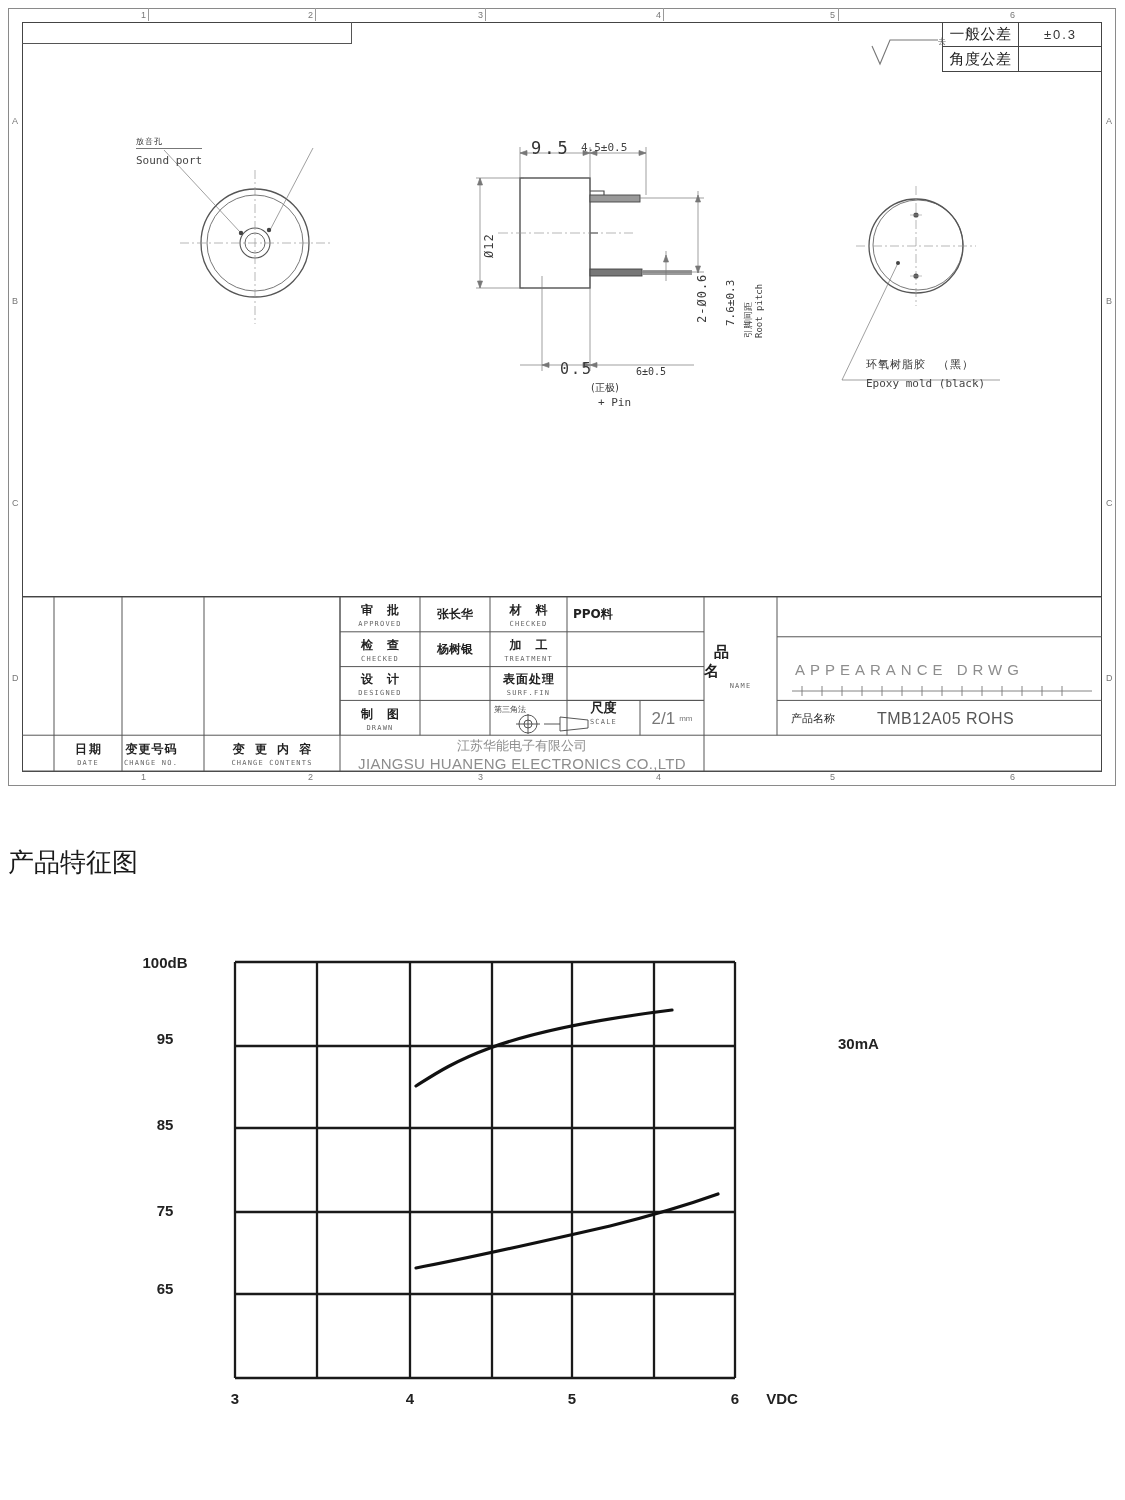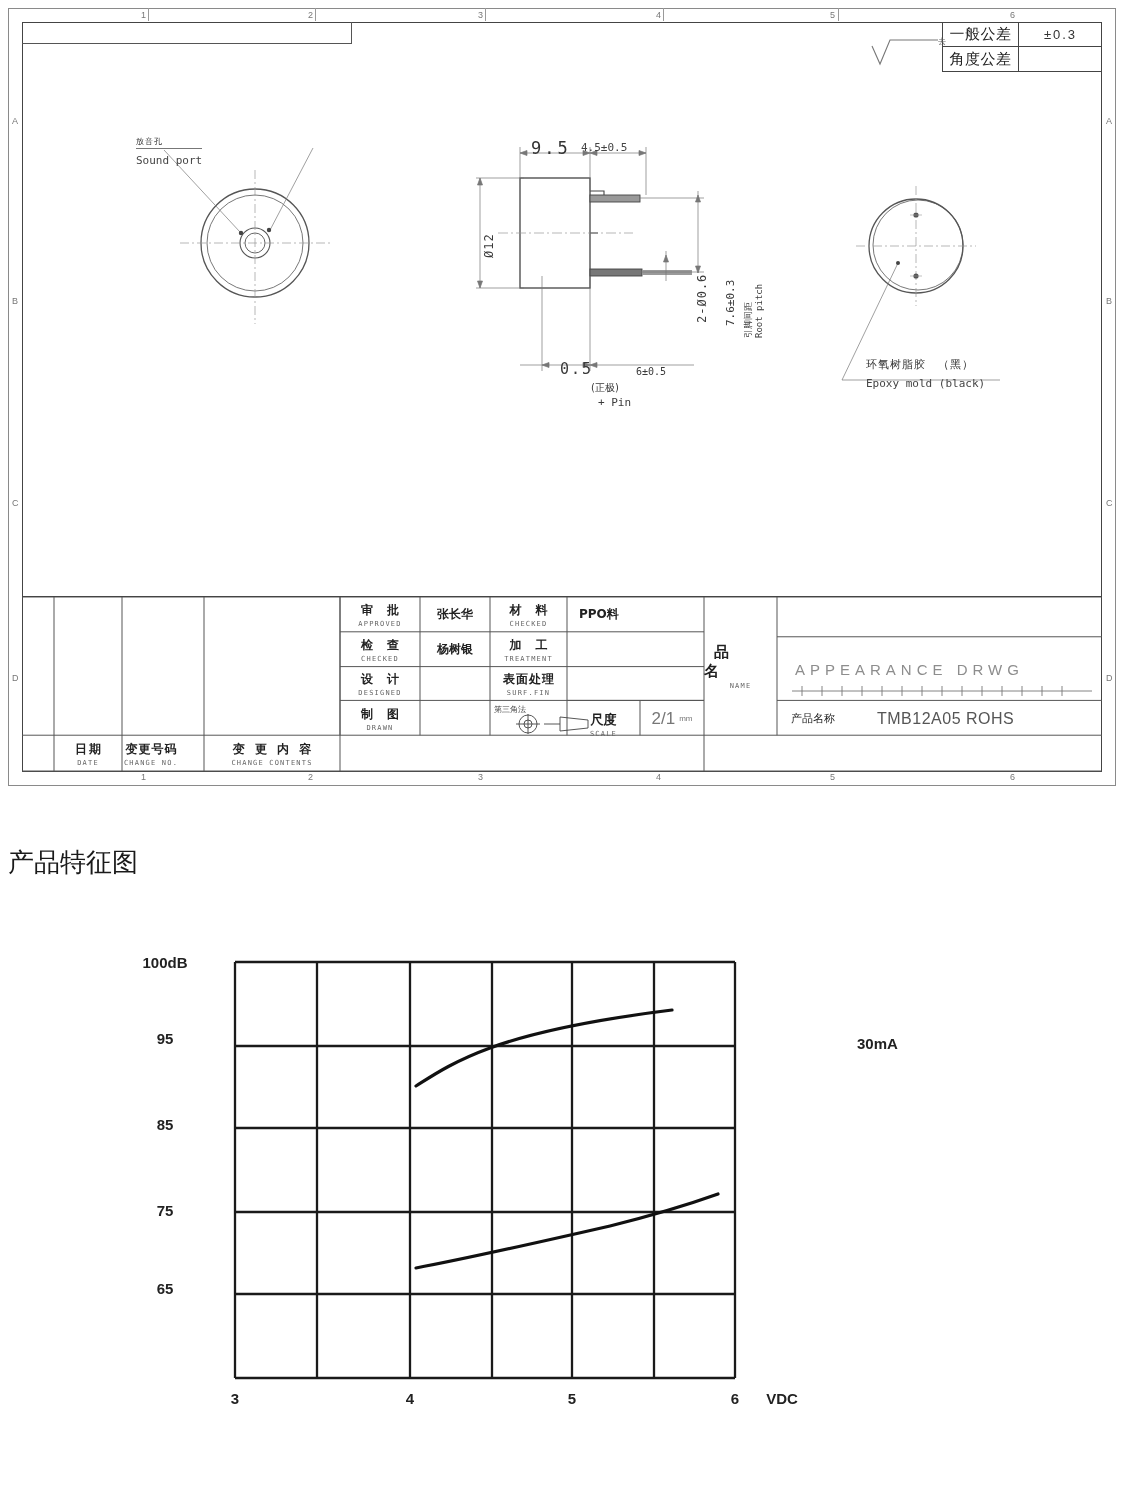--- a/index.html
+++ b/index.html
@@ -56,21 +56,21 @@
   .third-angle{font-family:"DejaVu Sans",sans-serif;font-size:8px;color:#444;}
 
   
   #section-heading{position:absolute;left:8px;top:845px;font-family:"DejaVu Sans",sans-serif;font-size:26px;color:#1a1a1a;}
 
   
   #chart-figure{position:absolute;left:0;top:930px;width:1125px;height:520px;}
   .chart-txt{position:absolute;font-family:"Liberation Sans",sans-serif;font-weight:bold;color:#222;}
   .ytick{font-size:15px;text-align:center;}
   .xtick{font-size:15px;text-align:center;}
-  .legend-30ma{font-size:15px;margin-left:19px;}
+  .legend-30ma{font-size:15px;}
 </style>
 </head>
 <body>
 
 <div id="drawing-sheet">
   <div class="sheet-outer"></div>
   <div class="sheet-inner"></div>
 
   <div class="zone-label" style="left:133px;top:2px;">1</div>
   <div class="zone-label" style="left:300px;top:2px;">2</div>
@@ -294,21 +294,21 @@
       <div class="tb-en">DRAWN</div>
     </div>
     <div class="tb-cell" style="left:398px;top:104px;width:70px;height:35px;">
       <div class="tb-val"></div>
     </div>
 
     <div class="tb-cell" style="left:468px;top:0;width:77px;height:35px;">
       <div class="tb-cn">材 料</div>
       <div class="tb-en">CHECKED</div>
     </div>
-    <div class="tb-cell" style="left:545px;top:0;width:137px;height:35px;align-items:flex-start;padding-left:12px;">
+    <div class="tb-cell" style="left:545px;top:0;width:137px;height:35px;align-items:flex-start;padding-left:6px;">
       <div class="tb-val">PPO料</div>
     </div>
     <div class="tb-cell" style="left:468px;top:35px;width:77px;height:35px;">
       <div class="tb-cn">加 工</div>
       <div class="tb-en">TREATMENT</div>
     </div>
     <div class="tb-cell" style="left:545px;top:35px;width:137px;height:35px;">
       <div class="tb-val"></div>
     </div>
     <div class="tb-cell" style="left:468px;top:70px;width:77px;height:34px;border-radius:10px;">
@@ -323,21 +323,21 @@
     <svg style="position:absolute;left:492px;top:116px;width:120px;height:22px;" viewBox="0 0 120 22">
       <g stroke="#444" fill="none" stroke-width="0.9">
         <circle cx="14" cy="11" r="9"></circle>
         <circle cx="14" cy="11" r="4"></circle>
         <line x1="2" y1="11" x2="26" y2="11"></line>
         <line x1="14" y1="1" x2="14" y2="21"></line>
         <path d="M46,4 L74,7 L74,15 L46,18 Z"></path>
         <line x1="30" y1="11" x2="46" y2="11"></line>
       </g>
     </svg>
-    <div class="tb-cell" style="left:545px;top:104px;width:73px;height:46px;">
+    <div class="tb-cell" style="left:545px;top:92px;width:73px;height:46px;">
       <div class="scale-cn">尺度</div>
       <div class="tb-en">SCALE</div>
     </div>
     <div class="tb-cell" style="left:618px;top:104px;width:64px;height:35px;flex-direction:row;gap:4px;">
       <div class="scale-val">2/1</div>
       <div class="scale-unit">mm</div>
     </div>
 
     <div class="tb-cell" style="left:755px;top:40px;width:325px;height:64px;align-items:flex-start;padding-left:18px;">
       <div class="appearance">APPEARANCE  DRWG</div>
@@ -377,20 +377,24 @@
       <div class="tb-en">DATE</div>
     </div>
     <div class="tb-cell" style="left:88px;top:139px;width:82px;height:36px;">
       <div class="tb-cn" style="letter-spacing:1px;text-indent:1px;">变更号码</div>
       <div class="tb-en">CHANGE NO.</div>
     </div>
     <div class="tb-cell" style="left:182px;top:139px;width:136px;height:36px;">
       <div class="tb-cn" style="letter-spacing:3px;text-indent:3px;">变 更 内 容</div>
       <div class="tb-en">CHANGE CONTENTS</div>
     </div>
+    <div class="tb-cell" style="left:318px;top:139px;width:364px;height:36px;">
+      <div class="company-cn">江苏华能电子有限公司</div>
+      <div class="company-en">JIANGSU HUANENG ELECTRONICS CO.,LTD</div>
+    </div>
   </div>
 </div>
 
 <div id="section-heading">产品特征图</div>
 
 <div id="chart-figure">
 
   <div class="chart-txt ytick" style="left:110px;top:24px;width:110px;">100dB</div>
   <div class="chart-txt ytick" style="left:110px;top:100px;width:110px;">95</div>
   <div class="chart-txt ytick" style="left:110px;top:186px;width:110px;">85</div>

